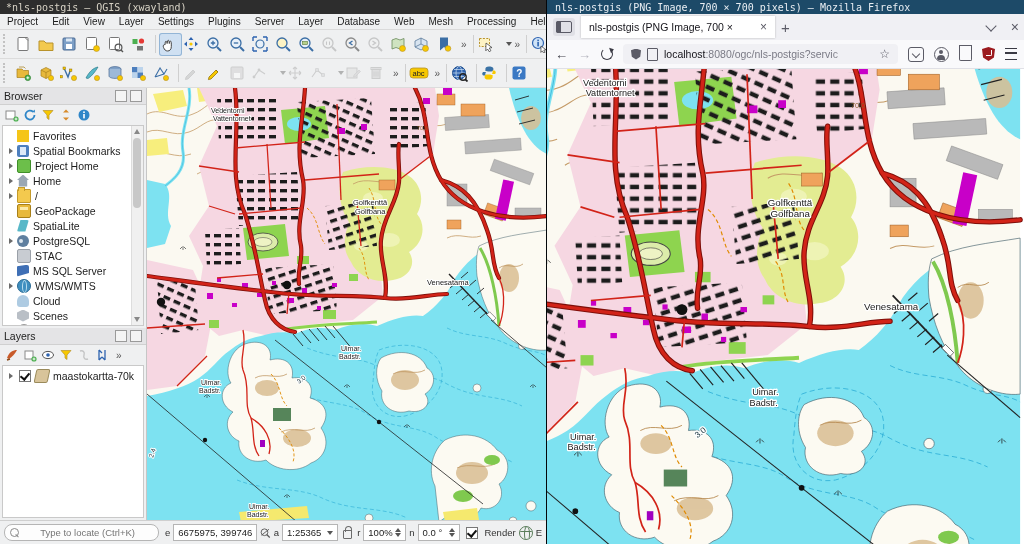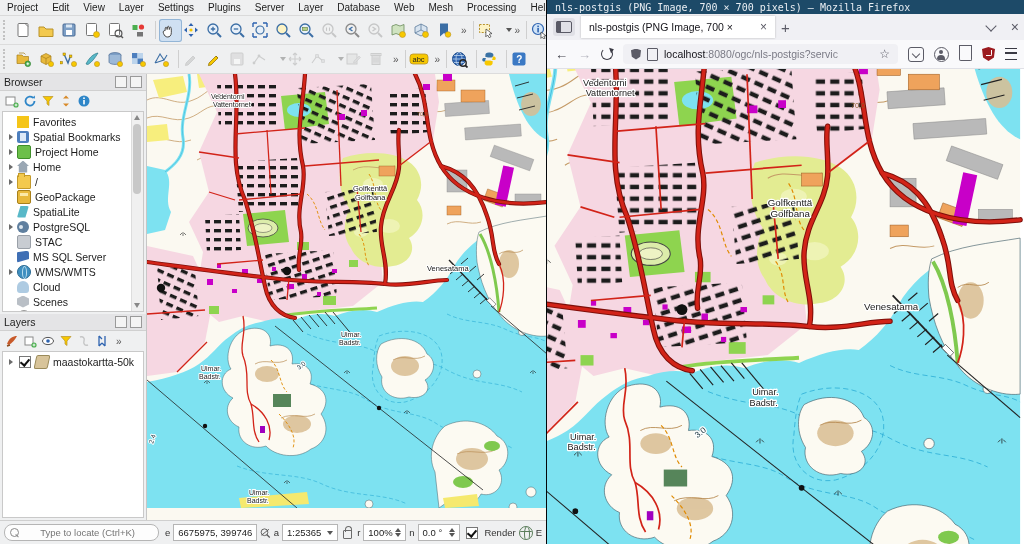--- a/index.html
+++ b/index.html
@@ -377,20 +377,23 @@
         <text x="100" y="429">Badstr.</text>
         <text x="152" y="296" font-size="6.5" transform="rotate(-38 152 296)" fill="#16323c">3.0</text>
         <text x="6" y="370" font-size="6.5" transform="rotate(-72 6 370)" fill="#16323c">2.4</text>
         <text x="270" y="42" font-size="5.5" fill="#8a5f2a" stroke="none">70,0</text>
       </g>
     </g>
   </defs>
 </svg>
 
 <div id="qgis" class="window">
+  <div class="q-titlebar">
+    <span>*nls-postgis — QGIS (xwayland)</span>
+  </div>
 
   <div class="q-menubar">
     <span class="q-menu-item">Project</span>
     <span class="q-menu-item">Edit</span>
     <span class="q-menu-item">View</span>
     <span class="q-menu-item">Layer</span>
     <span class="q-menu-item">Settings</span>
     <span class="q-menu-item">Plugins</span>
     <span class="q-menu-item">Server</span>
     <span class="q-menu-item">Layer</span>
@@ -847,21 +850,21 @@
           <span class="toverflow">»</span>
         </div>
         <div class="panel-body">
           <div class="tree">
             <div class="tree-row">
               <span class="tw">
                   <span class="arr-r"></span>
                 </span>
               <span class="chk on"></span>
               <span class="ticon i-maplayer"></span>
-              <span>maastokartta-50k</span>
+              <span>maastokartta-70k</span>
             </div>
           </div>
         </div>
       </div>
     </div>
 
     <div class="q-canvas">
       <svg width="400" height="434" viewBox="0 0 400 434">
         <use href="#topomap"></use>
       </svg>

